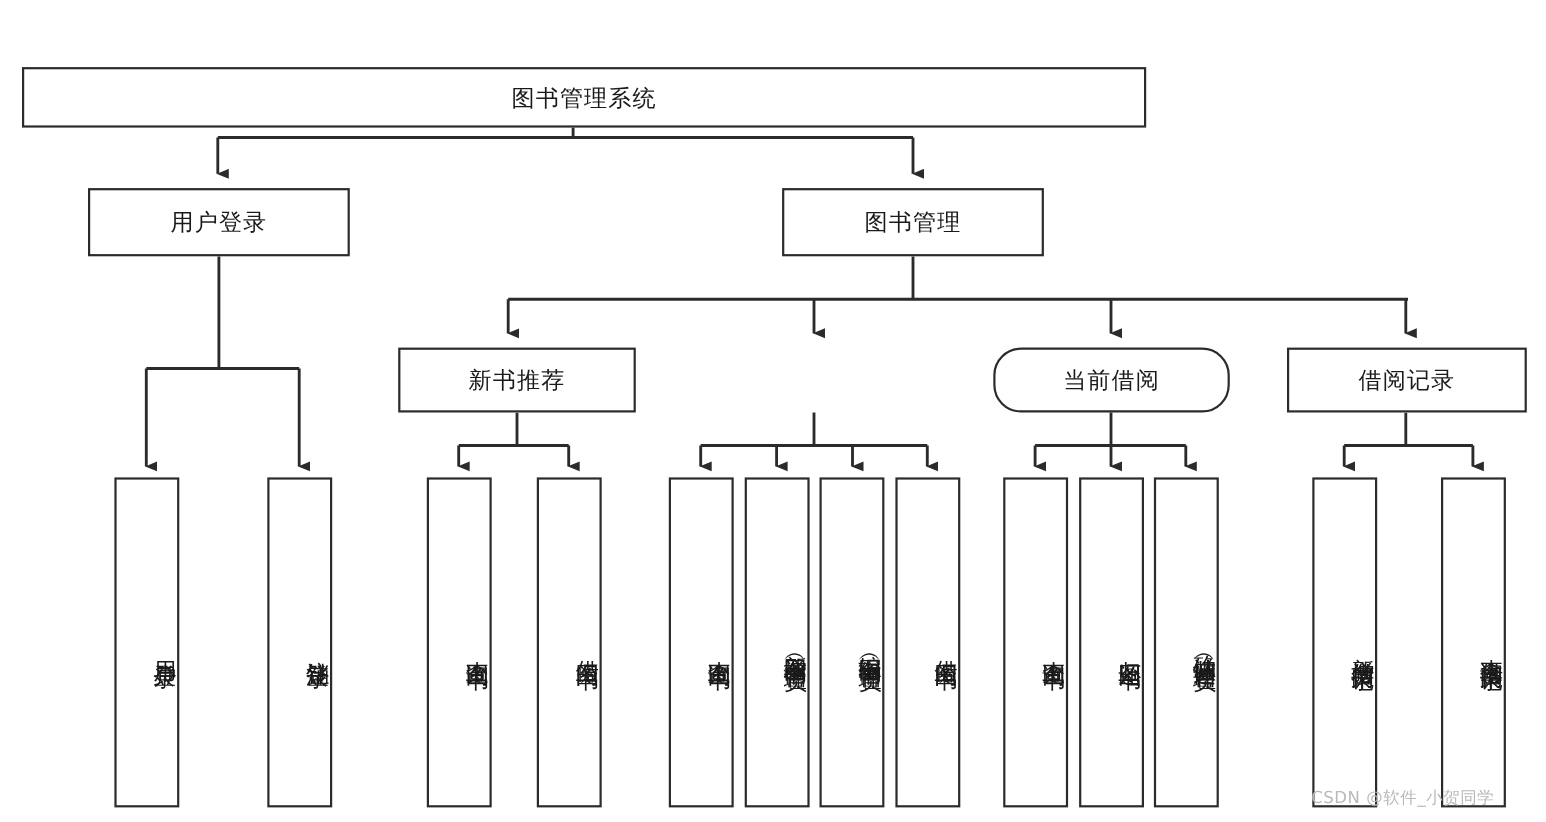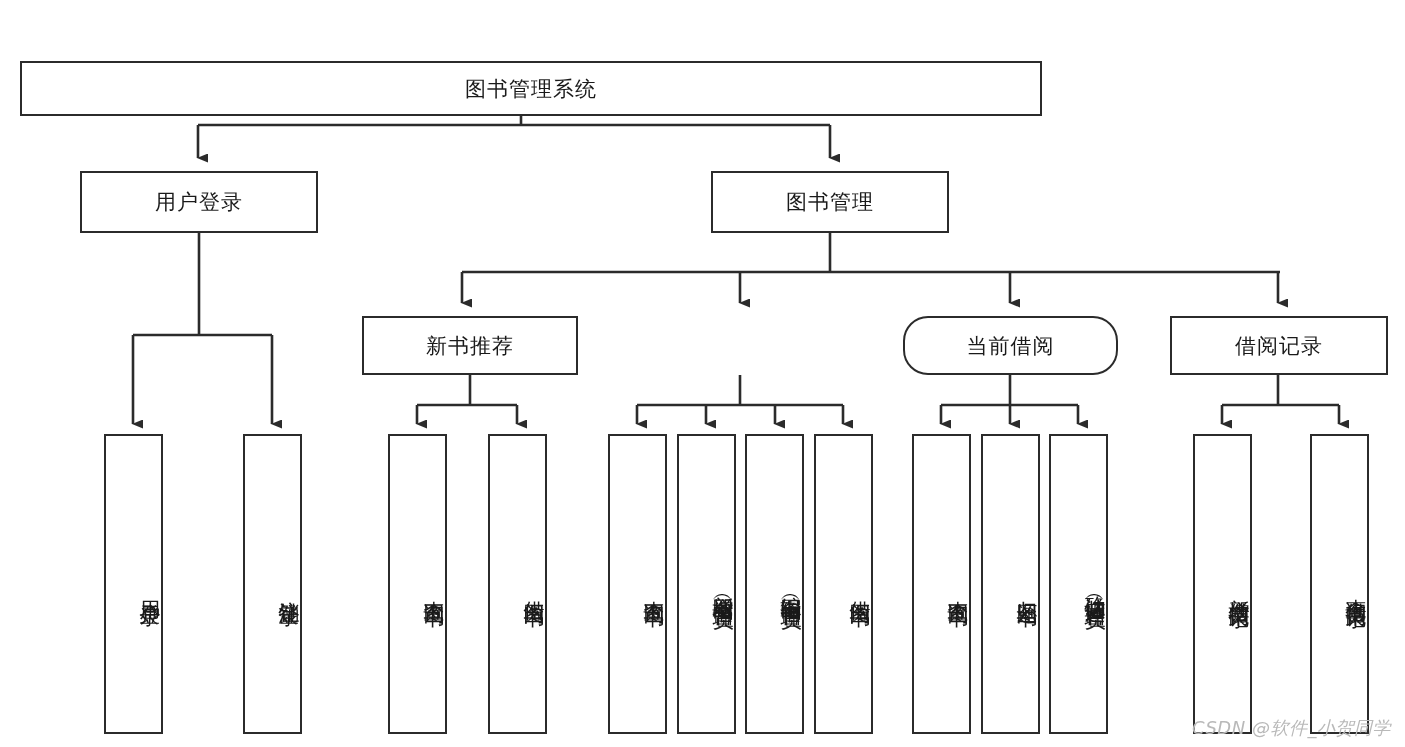--- a/index.html
+++ b/index.html
@@ -49,25 +49,24 @@
     left: 0;
     top: 0;
     width: 1405px;
     height: 747px;
     pointer-events: none;
   }
   .watermark {
     position: absolute;
     left: 1192px;
     top: 716px;
-    font-size: 18px;
+    font-size: 15px;
     color: #b9b9b9;
     white-space: nowrap;
     letter-spacing: 0.5px;
-    font-style: italic;
   }
 </style>
 </head>
 <body>
 
 <div id="canvas">
 
   <svg class="wires" viewBox="0 0 1405 747">
     <defs>
       <marker id="arrow" markerWidth="10" markerHeight="11" refX="4.5" refY="10" orient="auto" markerUnits="userSpaceOnUse">

